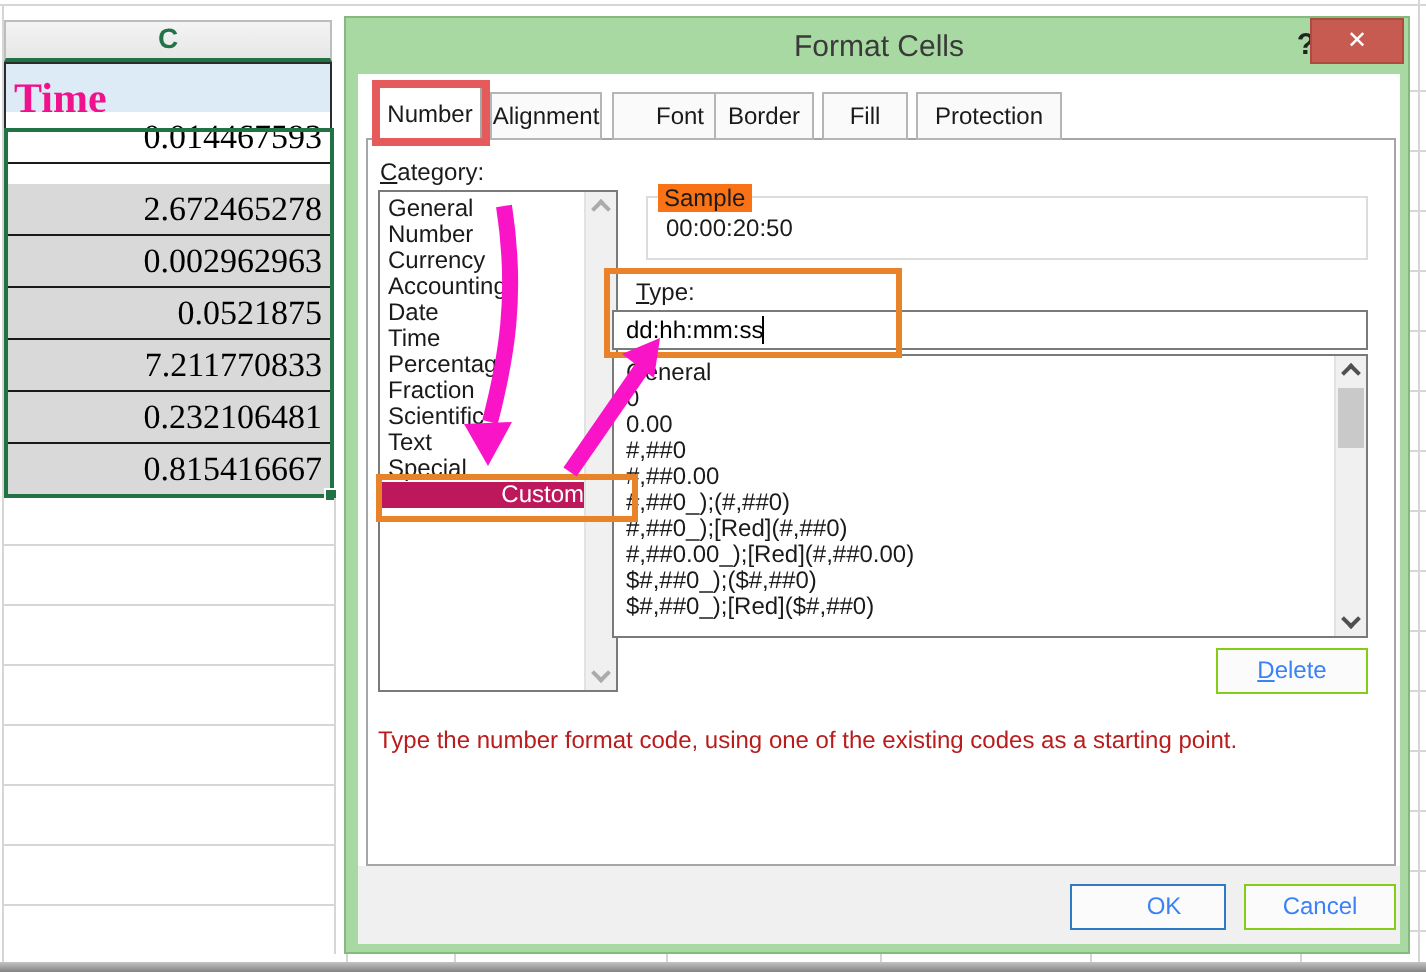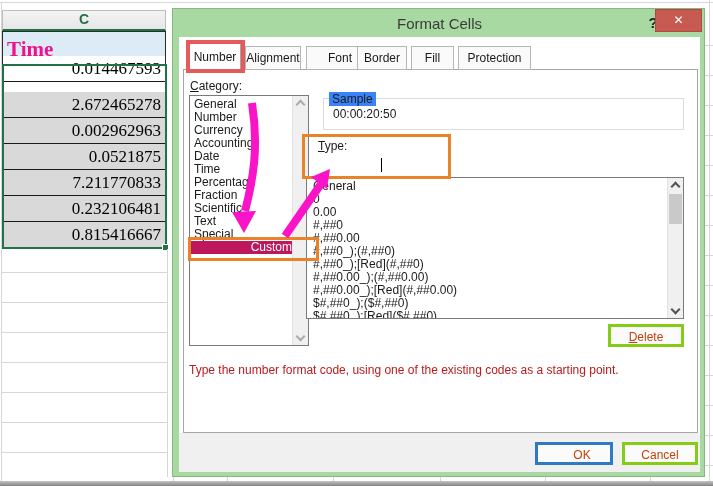--- a/index.html
+++ b/index.html
@@ -65,35 +65,35 @@
   .vscroll { position:absolute; right:0; top:0; width:16px; height:100%;
     background:#F0F0F0; border-left:1px solid #E2E2E2; }
   .chev { position:absolute; left:4px; width:7px; height:7px; }
   .chev.up { border-left:2px solid #ABABAB; border-top:2px solid #ABABAB; transform:rotate(45deg); top:5px; }
   .chev.down { border-left:2px solid #ABABAB; border-top:2px solid #ABABAB; transform:rotate(225deg); bottom:5px; }
   .chev.dark { border-color:#505050; }
   .thumb { position:absolute; left:1px; top:16px; width:13px; height:30px; background:#C9C9C9; }
 
   .groupbox { position:absolute; left:144px; top:61px; width:361px; height:32px;
     border:1px solid #DCDCDC; }
-  .group-label { position:absolute; left:150px; top:55px; background:#3b82f6;
+  .group-label { position:absolute; left:150px; top:55px; background:#f97316;
     padding:0 3px; font-size:12px; color:#1A1A1A; }
 
   .type-input { position:absolute; left:127px; top:118px; width:378px; height:20px;
     border:1px solid #7A7A7A; font-family:"Liberation Sans", sans-serif; font-size:12px;
     padding-left:6px; color:#000; background:#FFF; outline:none; }
   .caret { position:absolute; left:202px; top:121px; width:1px; height:14px; background:#000; }
 
   .codes-list { position:absolute; left:127px; top:140px; width:378px; height:142px;
     border:1px solid #7A7A7A; background:#FFF; overflow:hidden; }
   .code-item { height:13px; line-height:13px; font-size:12px; padding-left:6px; color:#1A1A1A; white-space:pre; }
   .codes-items { position:absolute; left:0; top:2px; width:358px; }
 
-  .btn { position:absolute; height:23px; background:#FBFBFB; border:3px solid #84cc16;
-    font-size:12px; text-align:center; line-height:21px; color:#c2410c; }
+  .btn { position:absolute; height:23px; background:#FBFBFB; border:1px solid #84cc16;
+    font-size:12px; text-align:center; line-height:21px; color:#3b82f6; }
   .btn.default { border-color:#2D7BC4; }
 
   .footer { position:absolute; left:0; top:396px; width:521px; height:39px; background:#F0F0F0; }
   .help-line { position:absolute; left:10px; top:326px; width:500px; font-size:12px; color:#b91c1c; }
 
   .arrows { position:absolute; left:0; top:0; z-index:20; pointer-events:none; }
 </style>
 </head>
 <body>
 
@@ -196,33 +196,33 @@
           <div class="chev down"></div>
         </div>
       </div>
       <div class="ring-orange" style="left:9px;top:200px;width:131px;height:24px;"></div>
 
       <div class="groupbox"></div>
       <div class="group-label">Sample</div>
       <div class="label12" style="left:154px;top:70px;">00:00:20:50</div>
 
       <div class="label12 ak" style="left:129px;top:102px;margin-left:10px;">Type:</div>
+      <input class="type-input" value="dd:hh:mm:ss" style="">
       <div class="caret"></div>
       <div class="ring-orange" style="left:123px;top:97px;width:149px;height:45px;"></div>
 
       <div class="codes-list">
         <div class="codes-items">
           <div class="code-item">General</div>
           <div class="code-item">0</div>
           <div class="code-item">0.00</div>
           <div class="code-item">#,##0</div>
           <div class="code-item">#,##0.00</div>
           <div class="code-item">#,##0_);(#,##0)</div>
           <div class="code-item">#,##0_);[Red](#,##0)</div>
-          <div class="code-item">#,##0.00_);(#,##0.00)</div>
           <div class="code-item">#,##0.00_);[Red](#,##0.00)</div>
           <div class="code-item">$#,##0_);($#,##0)</div>
           <div class="code-item">$#,##0_);[Red]($#,##0)</div>
         </div>
         <div class="vscroll">
           <div class="chev up dark"></div>
           <div class="thumb"></div>
           <div class="chev down dark"></div>
         </div>
       </div>

